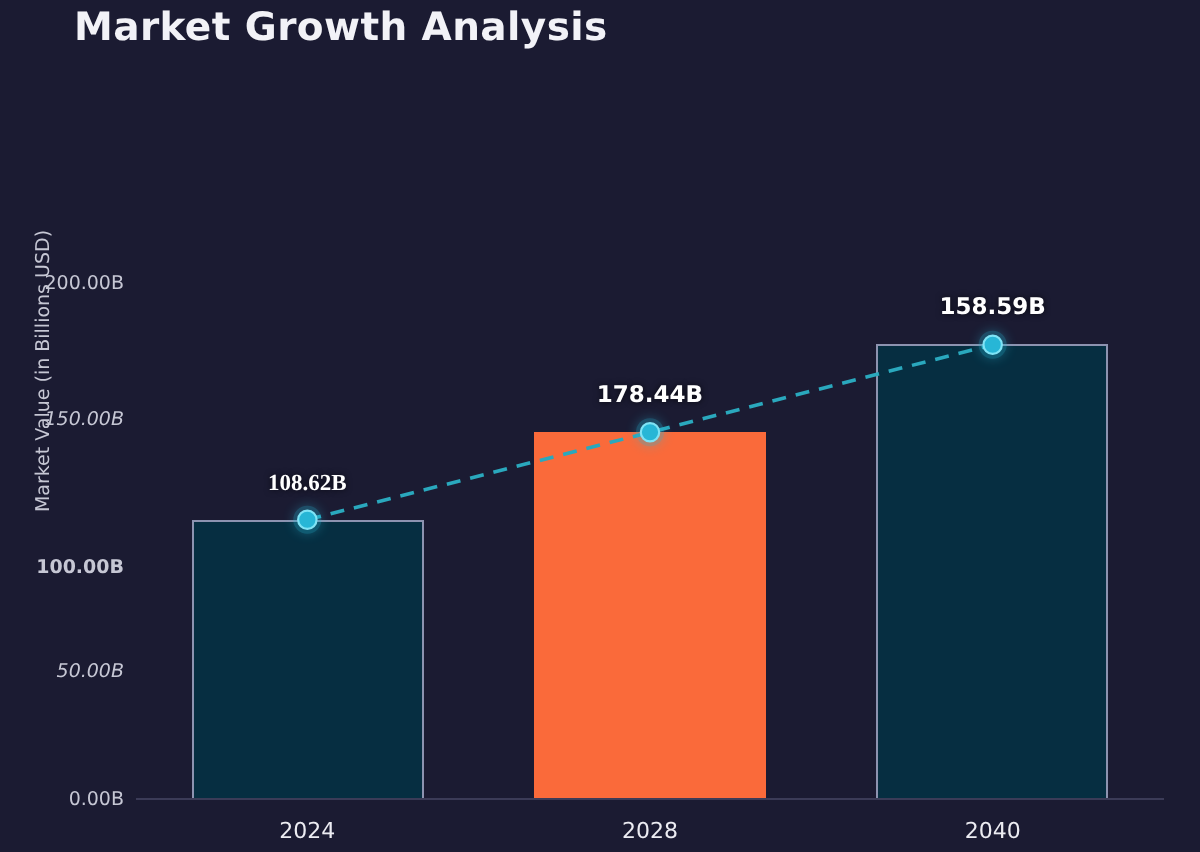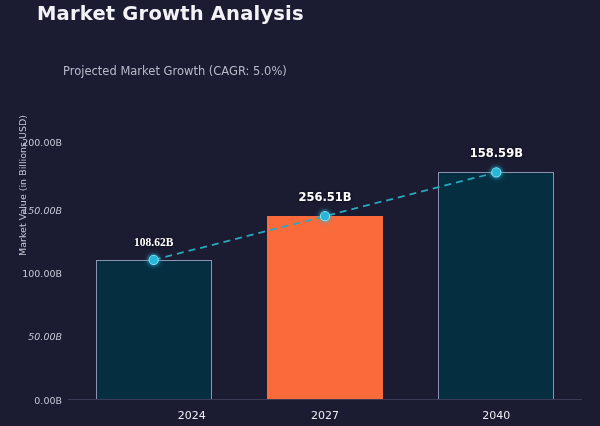--- a/index.html
+++ b/index.html
@@ -136,28 +136,27 @@
     white-space: nowrap;
     text-shadow: 0 0 3px rgba(0,0,0,0.7);
   }
 </style>
 </head>
 <body>
 
 <div id="chart-root">
 
   <div id="chart-title">Market Growth Analysis</div>
-  <div id="chart-subtitle">Projected Market Growth (CAGR: 5.0%)</div>
 
   <div id="y-axis-title">Market Value (in Billions USD)</div>
 
   <div id="y-tick-labels">
       <div class="y-tick-label" style="top: 258px;">0.00B</div>
       <div class="y-tick-label" style="top: 193.5px; font-style: italic;">50.00B</div>
-      <div class="y-tick-label" style="top: 131px;">100.00B</div>
+      <div class="y-tick-label" style="top: 142px; font-weight: bold;">100.00B</div>
       <div class="y-tick-label" style="top: 68px; font-style: italic;">150.00B</div>
       <div class="y-tick-label" style="top: 0px;">200.00B</div>
     </div>
 
   <div id="plot-area">
     <div id="bars-layer">
         <div class="bar" style="left: 27.6667px; width: 116px; height: 140.12px;"></div>
         <div class="bar highlight" style="left: 199px; width: 116px; height: 183.864px;"></div>
         <div class="bar" style="left: 370.333px; width: 116px; height: 227.62px;"></div>
       </div>
@@ -178,23 +177,23 @@
           <circle cx="85.66666666666667" cy="117.8802" r="4.6" fill="#27b6d6" stroke="#7fe3f5" stroke-width="1.1"></circle>
           <circle cx="257" cy="74.1363" r="7" fill="#27b6d6" opacity="0.33" filter="url(#marker-glow)"></circle>
           <circle cx="257" cy="74.1363" r="4.6" fill="#27b6d6" stroke="#7fe3f5" stroke-width="1.1"></circle>
           <circle cx="428.33333333333337" cy="30.379500000000007" r="7" fill="#27b6d6" opacity="0.33" filter="url(#marker-glow)"></circle>
           <circle cx="428.33333333333337" cy="30.379500000000007" r="4.6" fill="#27b6d6" stroke="#7fe3f5" stroke-width="1.1"></circle>
         </g>
     </svg>
   </div>
 
   <div id="x-tick-labels">
-      <div class="x-tick-label" style="left: 153.667px; margin-left: 38px;">2024</div>
-      <div class="x-tick-label" style="left: 325px;">2027</div>
+      <div class="x-tick-label" style="left: 153.667px;">2024</div>
+      <div class="x-tick-label" style="left: 325px;">2028</div>
       <div class="x-tick-label" style="left: 496.333px;">2040</div>
     </div>
   <div id="value-labels">
       <div class="value-label" style="left: 153.667px; top: 247.88px; font-family: Liberation Serif, serif;">108.62B</div>
-      <div class="value-label" style="left: 325px; top: 204.136px;">256.51B</div>
+      <div class="value-label" style="left: 325px; top: 204.136px;">178.44B</div>
       <div class="value-label" style="left: 496.333px; top: 160.38px;">158.59B</div>
     </div>
 
 </div>
 
 </body></html>

